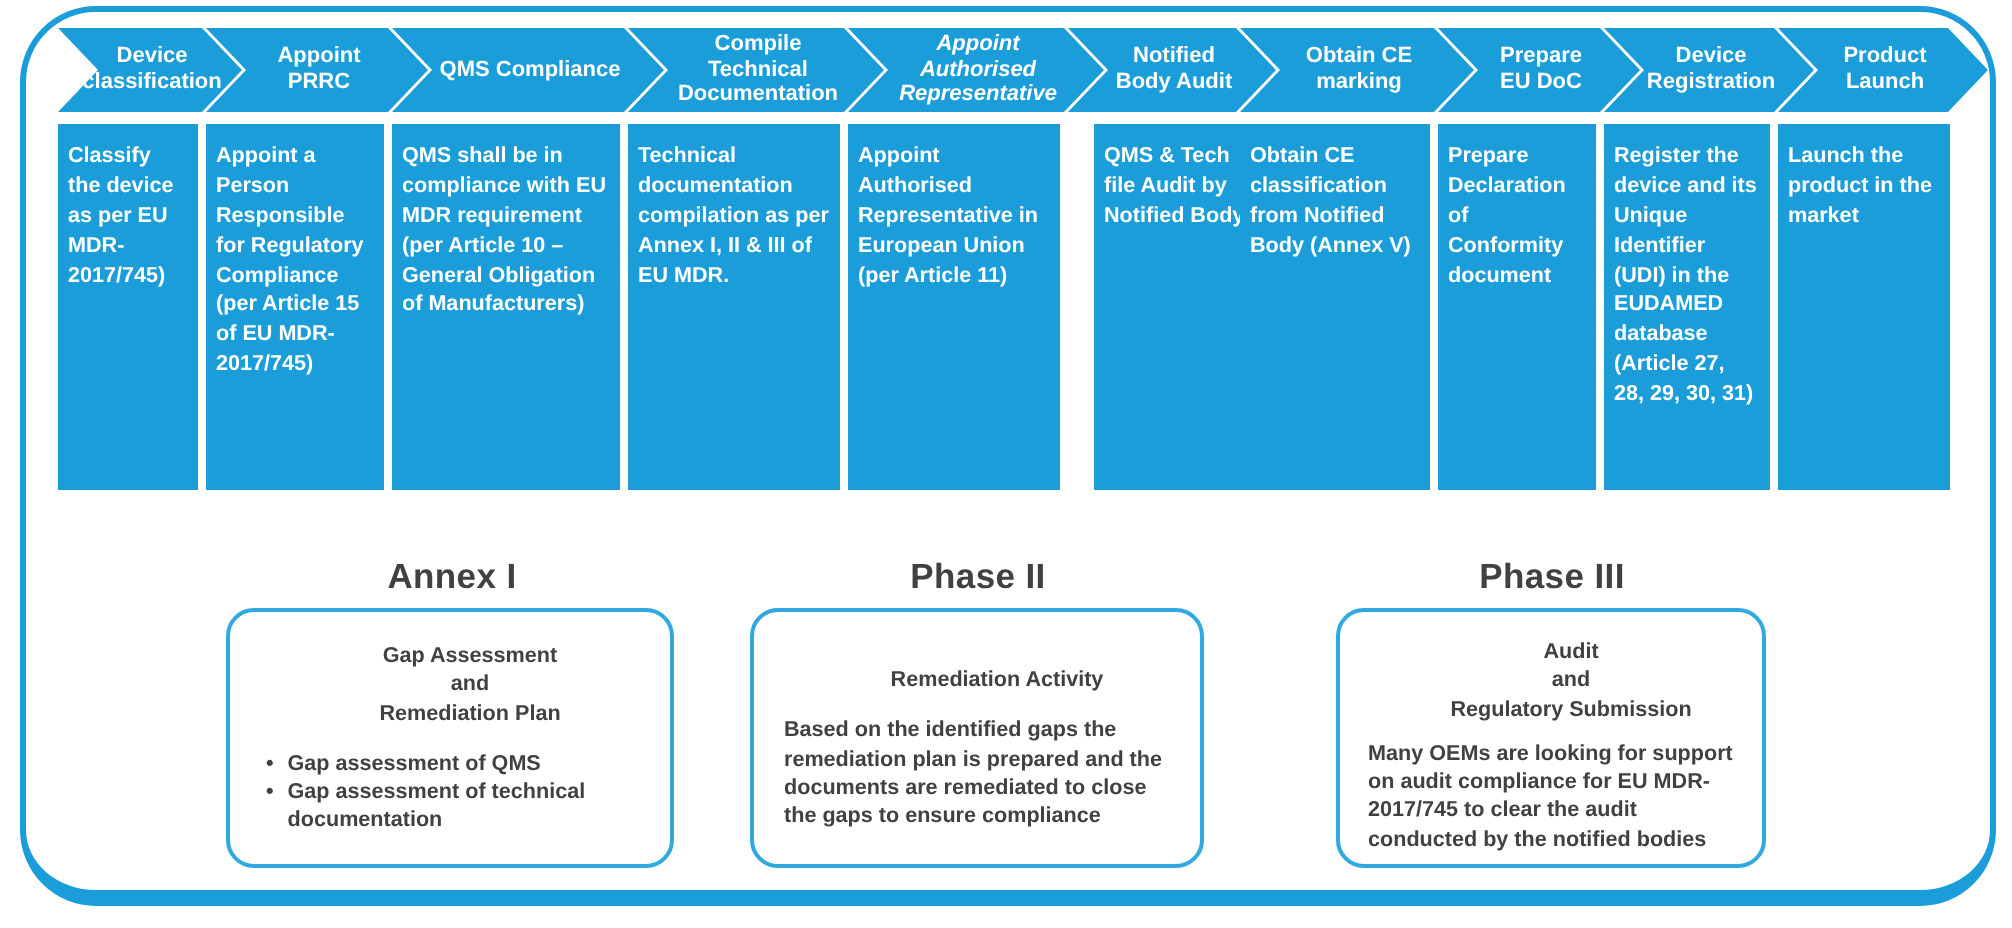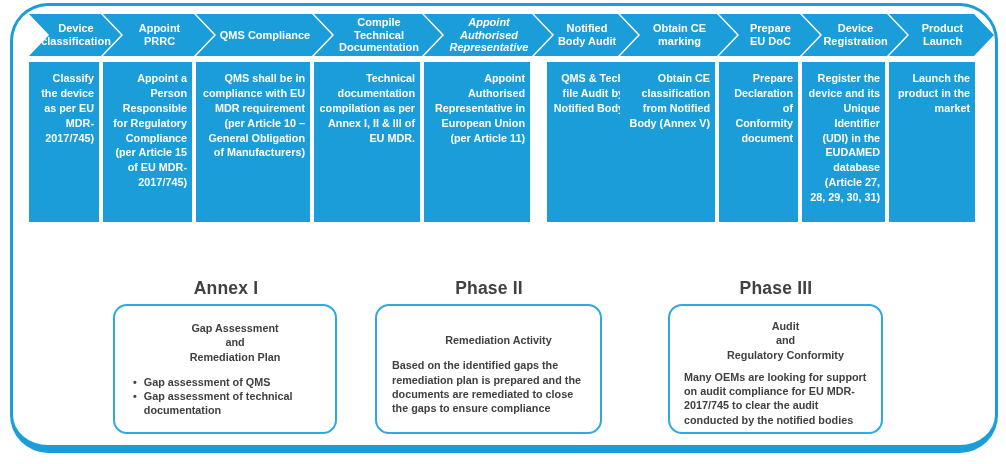--- a/index.html
+++ b/index.html
@@ -29,24 +29,24 @@
     position:absolute;top:14px;height:42px;
     background:var(--accent-blue);
     clip-path:polygon(0 0, calc(100% - 20px) 0, 100% 50%, calc(100% - 20px) 100%, 0 100%, 20px 50%);
     display:flex;align-items:center;justify-content:center;
     color:var(--text-white);font-weight:bold;font-size:11px;line-height:1.18;
     text-align:center;padding:0 20px 0 22px;
   }
 
   
   .desc{
-    position:absolute;top:62px;height:160px;
+    position:absolute;top:62px;height:183px;
     background:var(--accent-blue);
     color:var(--text-white);font-weight:bold;font-size:10.8px;line-height:1.38;
-    text-align:right;padding:9px 5px;
+    text-align:left;padding:9px 5px;
   }
 
   
   .p1{left:29px;}  .chev.p1{width:92px;}  .desc.p1{width:70px;}
   .p2{left:103px;} .chev.p2{width:111px;} .desc.p2{width:89px;}
   .p3{left:196px;} .chev.p3{width:136px;} .desc.p3{width:114px;}
   .p4{left:314px;} .chev.p4{width:128px;text-align:center;} .desc.p4{width:106px;}
   .p5{left:424px;} .chev.p5{width:128px;font-style:italic;} .desc.p5{width:106px;}
   .p6{left:534px;} .chev.p6{width:104px;} .desc.p6{width:82px;margin-left:13px;}
   .p7{left:620px;} .chev.p7{width:117px;} .desc.p7{width:95px;}
@@ -164,18 +164,18 @@
     <div class="ph-heading">
       <span>Remediation Activity</span>
     </div>
     <div class="ph-body">Based on the identified gaps the remediation plan is prepared and the documents are remediated to close the gaps to ensure compliance</div>
   </div>
 
   <div class="phase-box b3">
     <div class="ph-heading">
       <span>Audit</span>
       <span>and</span>
-      <span>Regulatory Conformity</span>
+      <span>Regulatory Submission</span>
     </div>
     <div class="ph-body">Many OEMs are looking for support on audit compliance for EU MDR-2017/745 to clear the audit conducted by the notified bodies</div>
   </div>
 
 </div>
 
 </body></html>

